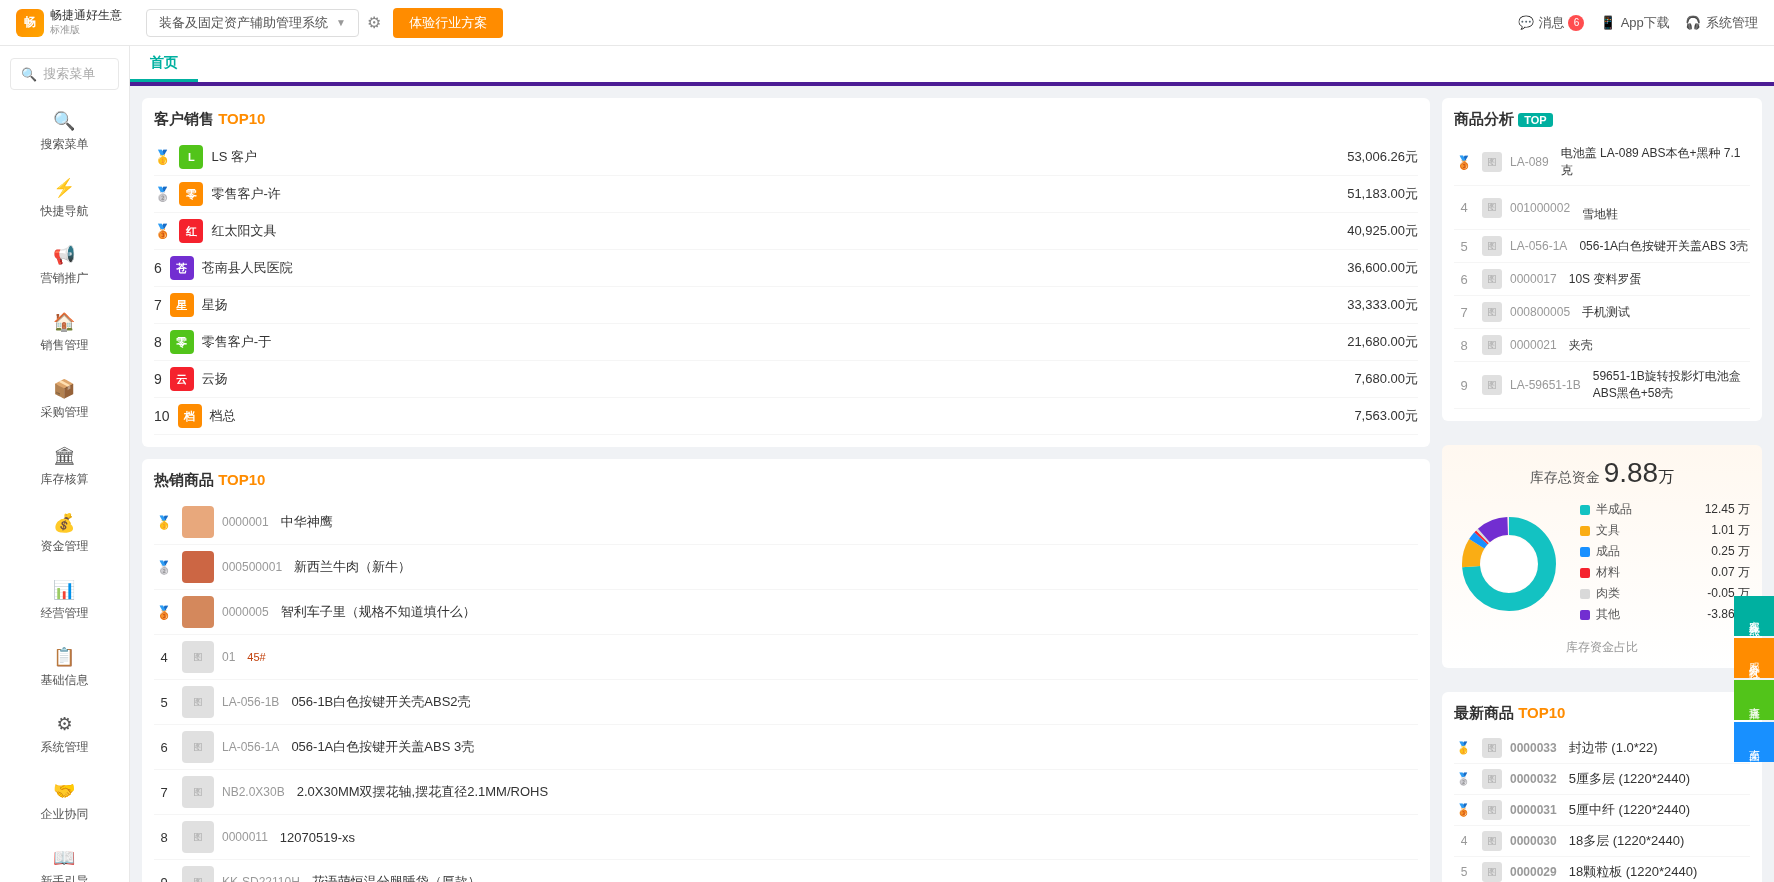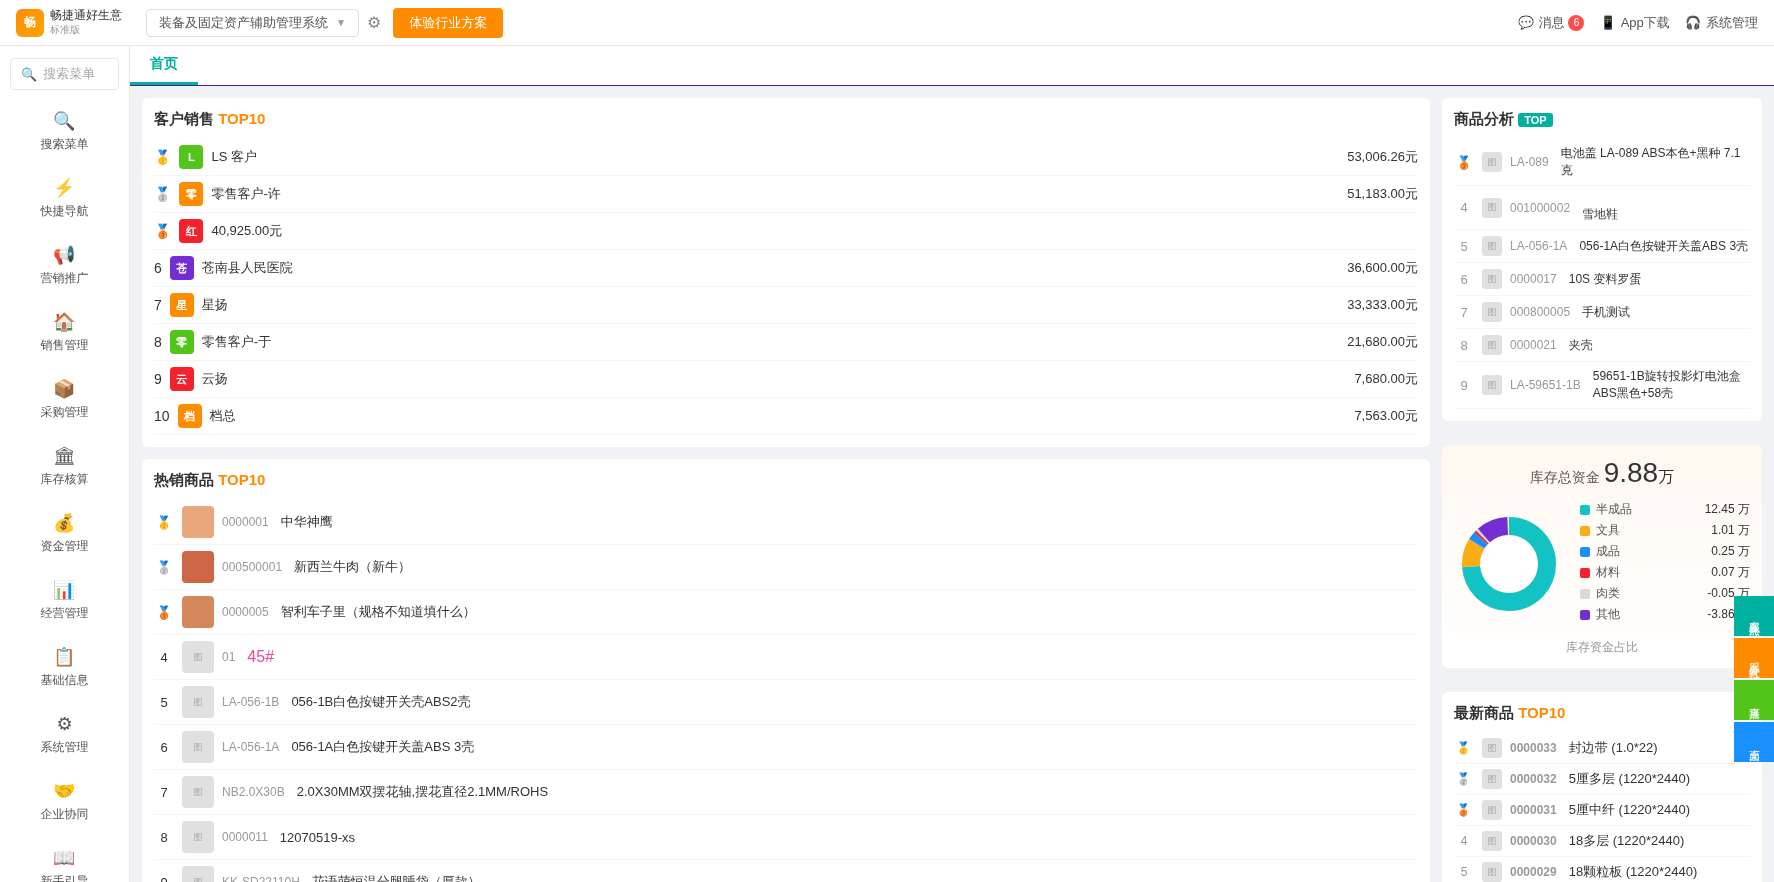--- a/index.html
+++ b/index.html
@@ -90,21 +90,21 @@
       transition: color 0.2s;
     }
     .nav-icon { font-size: 18px; }
 
     
     .tab-bar {
       position: fixed;
       top: 46px; left: 130px; right: 0;
       height: 40px;
       background: #fff;
-      border-bottom: 1px solid #4c1d95;
+      border-bottom: 4px solid #4c1d95;
       display: flex;
       align-items: stretch;
       z-index: 80;
     }
     .tab-item {
       padding: 0 20px;
       display: flex; align-items: center;
       cursor: pointer;
       font-size: 14px;
       color: #333;
@@ -385,20 +385,21 @@
     </li>
           <li class="rank-item">
       <span class="rank-medal">🥈</span>
       <div class="rank-avatar" style="background:#ff8c00;">零</div>
       <span class="rank-name">零售客户-许</span>
       <span class="rank-value">51,183.00元</span>
     </li>
           <li class="rank-item">
       <span class="rank-medal">🥉</span>
       <div class="rank-avatar" style="background:#f5222d;">红</div>
+      <span class="rank-name">红太阳文具</span>
       <span class="rank-value">40,925.00元</span>
     </li>
           <li class="rank-item">
       <span class="rank-medal">6</span>
       <div class="rank-avatar" style="background:#722ed1;">苍</div>
       <span class="rank-name">苍南县人民医院</span>
       <span class="rank-value">36,600.00元</span>
     </li>
           <li class="rank-item">
       <span class="rank-medal">7</span>
@@ -449,21 +450,21 @@
       <div class="product-thumb" style="background:#d4885c;"></div>
       <span style="font-size:12px;color:#999;margin-right:4px;">0000005</span>
       <span style="font-size:13px;color:#333;">智利车子里（规格不知道填什么）</span>
     </div>
           <div class="product-item">
       <span style="width:20px;text-align:center;font-size:13px;">4</span>
       <div class="product-thumb">
               <span style="font-size:9px;color:#aaa;">图</span>
             </div>
       <span style="font-size:12px;color:#999;margin-right:4px;">01</span>
-      <span style="font-size:16px;color:#ec4899;">45#</span>
+      <span style="font-size:11px;color:#c2410c;">45#</span>
     </div>
           <div class="product-item">
       <span style="width:20px;text-align:center;font-size:13px;">5</span>
       <div class="product-thumb">
               <span style="font-size:9px;color:#aaa;">图</span>
             </div>
       <span style="font-size:12px;color:#999;margin-right:4px;">LA-056-1B</span>
       <span style="font-size:13px;color:#333;">056-1B白色按键开关壳ABS2壳</span>
     </div>
           <div class="product-item">

